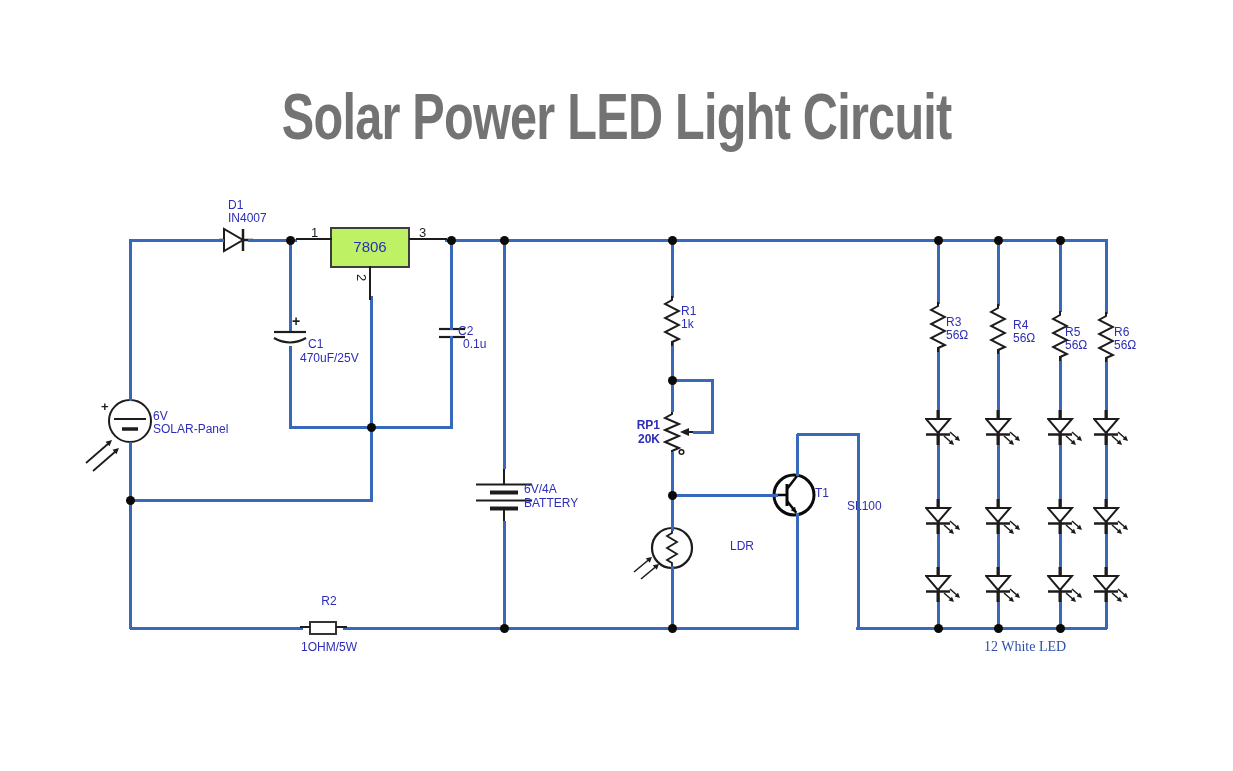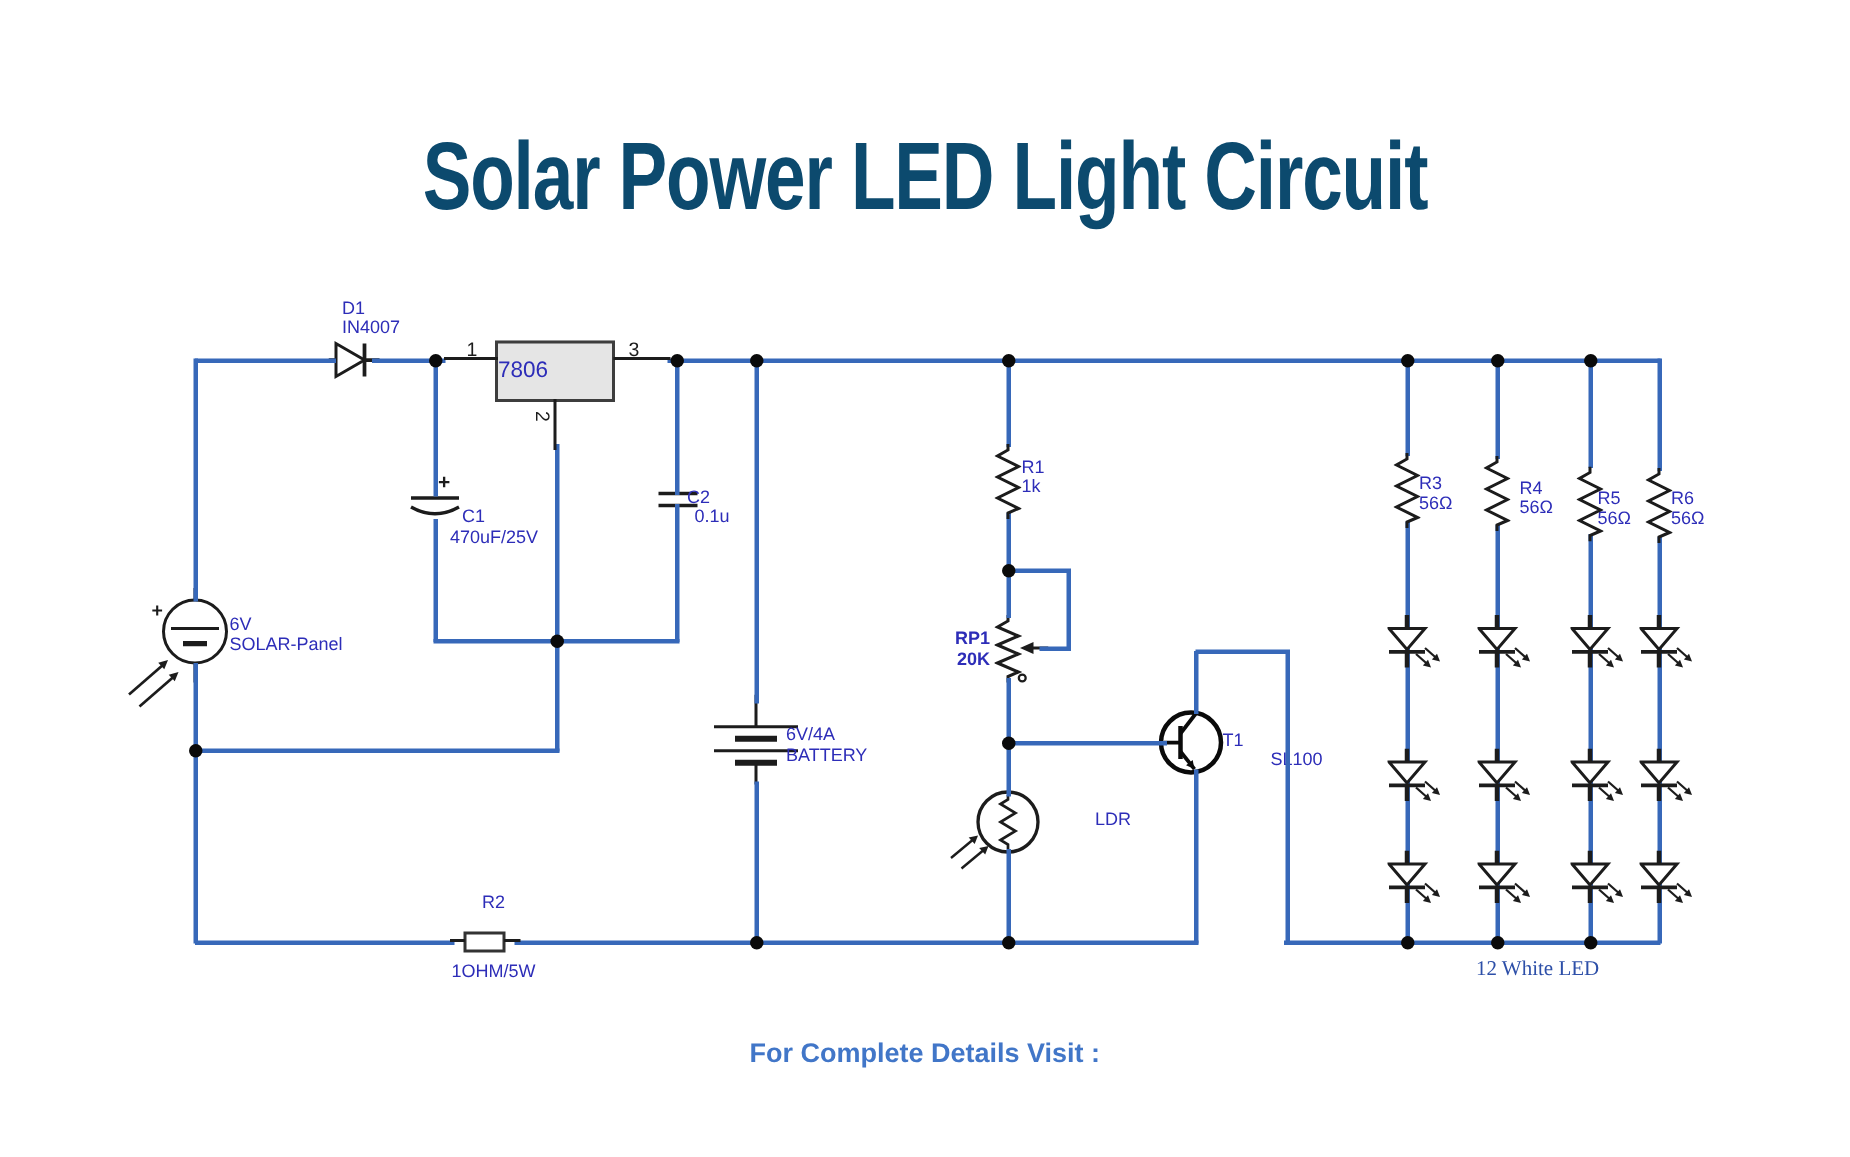--- a/index.html
+++ b/index.html
@@ -5,24 +5,24 @@
   html,body{margin:0;padding:0;background:#fff;}
   #canvas{position:relative;width:1233px;height:771px;background:#ffffff;overflow:hidden;
           font-family:"Liberation Sans","DejaVu Sans",sans-serif;}
   .wire{position:absolute;background:#3768b9;}
   .bwire{position:absolute;background:#1c1c1c;}
   .dot{position:absolute;width:9px;height:9px;border-radius:50%;background:#0a0a0a;}
   .lbl{position:absolute;color:#2d2db8;font-size:12px;line-height:13px;white-space:nowrap;}
   .blk{color:#1c1c1c;}
   .sym{position:absolute;}
   #title{position:absolute;top:80px;left:0;width:100%;text-align:center;
-         color:#0c4a6e;font-weight:bold;font-size:64px;letter-spacing:-1px;}
+         color:#737373;font-weight:bold;font-size:64px;letter-spacing:-1px;}
   #title span{display:inline-block;transform:scaleX(0.76);transform-origin:center;white-space:nowrap;}
   #reg-box{position:absolute;left:330px;top:227px;width:80px;height:41px;border:2px solid #3d3d3d;
-           background:#e5e5e5;box-sizing:border-box;text-align:left;line-height:36px;
+           background:#bef264;box-sizing:border-box;text-align:center;line-height:36px;
            color:#2d2db8;font-size:15px;}
   #r2-box{position:absolute;left:309px;top:621px;width:28px;height:14px;border:2px solid #333;
           background:#fff;box-sizing:border-box;}
   .ctr{text-align:center;}
   .rt{text-align:right;font-weight:bold;}
   #led-caption{position:absolute;left:984px;top:639px;color:#2d4fa8;font-size:14px;
                font-family:"Liberation Serif","DejaVu Serif",serif;}
   #footer-heading{position:absolute;top:692px;left:0;width:100%;text-align:center;
                   color:#4176c8;font-weight:bold;font-size:18px;}
   #footer-site{position:absolute;top:711px;left:0;width:100%;text-align:center;
@@ -145,21 +145,20 @@
   <div class="lbl" style="left:946px;top:329px">56Ω</div>
   <div class="lbl" style="left:1013px;top:319px">R4</div>
   <div class="lbl" style="left:1013px;top:332px">56Ω</div>
   <div class="lbl" style="left:1065px;top:326px">R5</div>
   <div class="lbl" style="left:1065px;top:339px">56Ω</div>
   <div class="lbl" style="left:1114px;top:326px">R6</div>
   <div class="lbl" style="left:1114px;top:339px">56Ω</div>
 
   <div id="led-caption">12 White LED</div>
 
-  <div id="footer-heading">For Complete Details Visit :</div>
 <div class="wire" style="left: 130px; top: 239px; width: 94px; height: 3px;"></div>
     <div class="wire" style="left: 248px; top: 239px; width: 49px; height: 3px;"></div>
     <div class="wire" style="left: 445px; top: 239px; width: 662px; height: 3px;"></div>
     <div class="wire" style="left: 289px; top: 426px; width: 164px; height: 3px;"></div>
     <div class="wire" style="left: 129px; top: 499px; width: 244px; height: 3px;"></div>
     <div class="wire" style="left: 672px; top: 379px; width: 42px; height: 3px;"></div>
     <div class="wire" style="left: 693px; top: 431px; width: 21px; height: 3px;"></div>
     <div class="wire" style="left: 672px; top: 494px; width: 106px; height: 3px;"></div>
     <div class="wire" style="left: 797px; top: 433px; width: 63px; height: 3px;"></div>
     <div class="wire" style="left: 130px; top: 627px; width: 173px; height: 3px;"></div>

